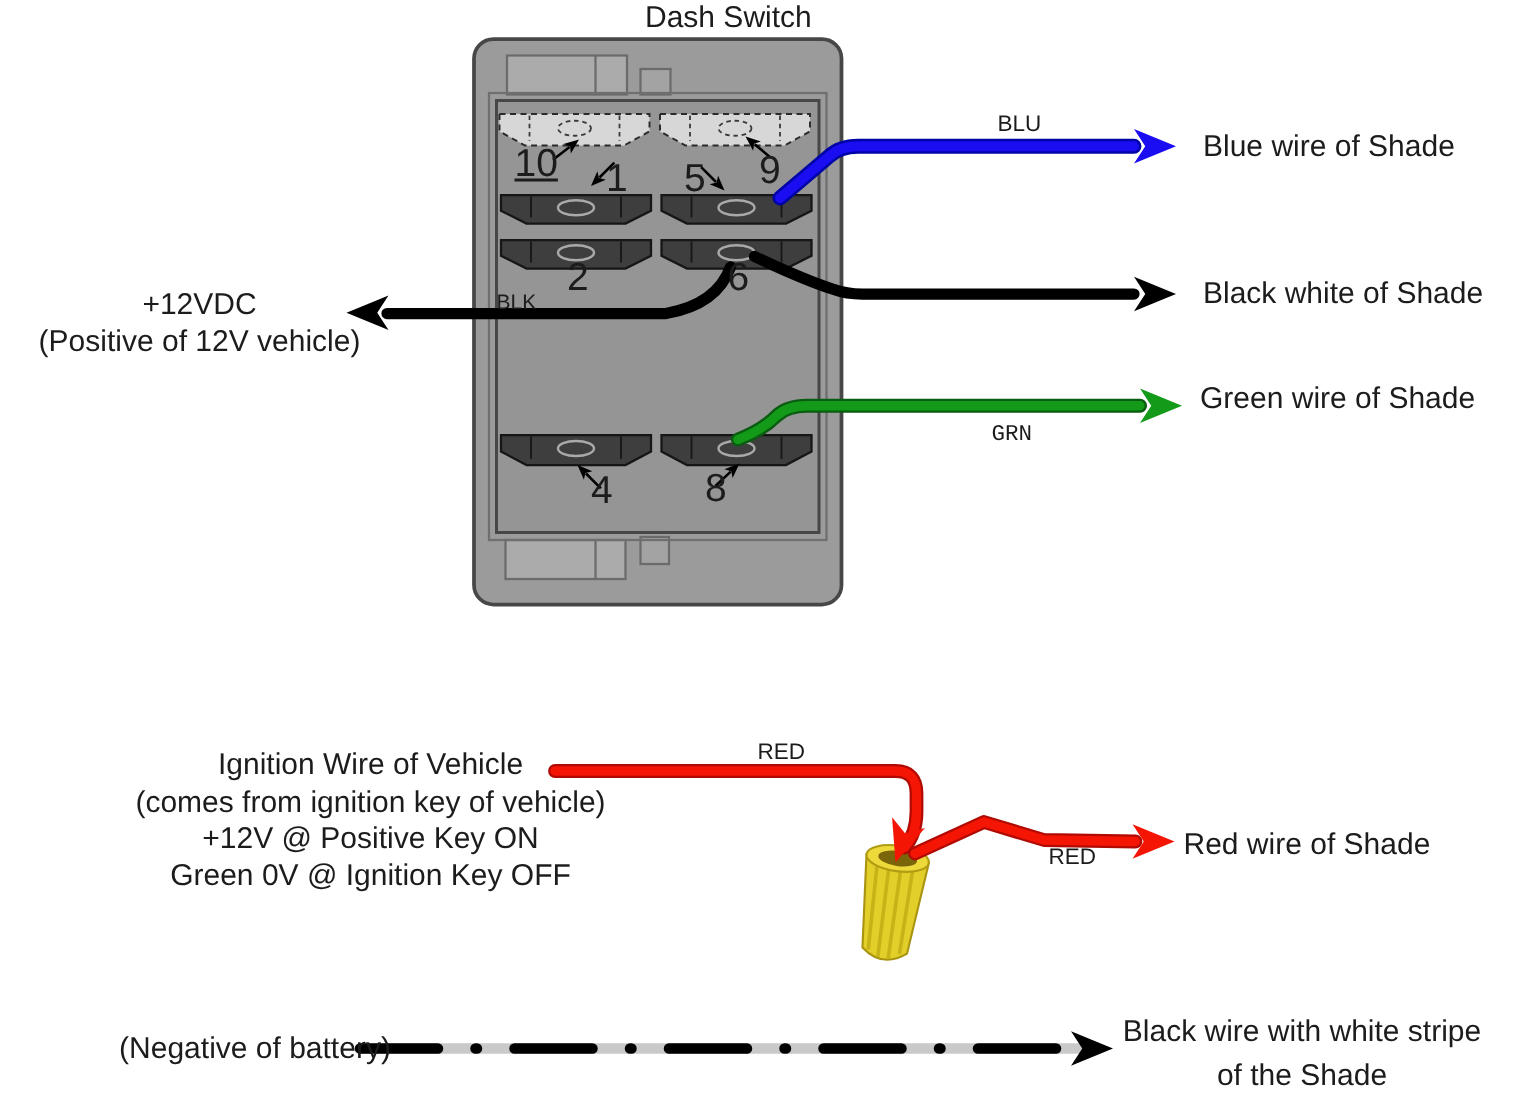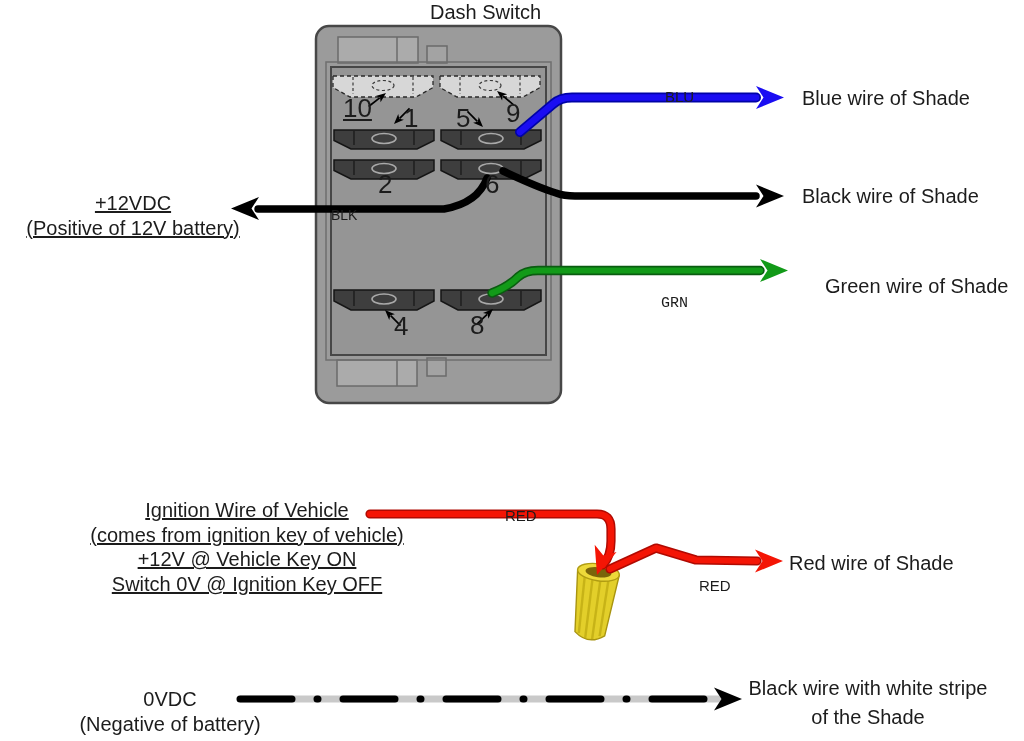--- a/index.html
+++ b/index.html
@@ -3,21 +3,21 @@
 <meta charset="utf-8">
 <style>
   html,body{margin:0;padding:0;background:#fff;}
   .stage{
     position:relative;width:1024px;height:741px;background:#ffffff;
     font-family:"Liberation Sans", sans-serif;color:#1c1c1c;overflow:hidden;border-radius:23px;
   }
   .stage svg{position:absolute;left:0;top:0;}
   .lbl{position:absolute;white-space:nowrap;font-size:20px;line-height:24.7px;}
   .lbl.center{text-align:center;}
-  .tag{position:absolute;white-space:nowrap;font-size:15px;line-height:15px;margin-top:14px;}
+  .tag{position:absolute;white-space:nowrap;font-size:15px;line-height:15px;}
   .blk{font-size:14px;}
   .num{position:absolute;white-space:nowrap;font-size:26px;line-height:1;}
   
   .body-shell{fill:var(--switch-body,#9b9b9b);stroke:#474747;stroke-width:2.5;}
   .tab{fill:#ababab;stroke:#6b6b6b;stroke-width:1.5;}
   .tab-sm{fill:#a3a3a3;stroke:#6b6b6b;stroke-width:1.5;}
   .panel-outer{fill:none;stroke:#6f6f6f;stroke-width:1.5;}
   .panel{fill:var(--switch-panel,#959595);stroke:#474747;stroke-width:2;}
   .term{fill:var(--terminal-dark,#3e3e3e);stroke:#161616;stroke-width:1.5;}
   .term-line{stroke:#161616;stroke-width:1.2;}
@@ -201,39 +201,38 @@
   <div class="num" style="left:394px;top:313px;">4</div>
   <div class="num" style="left:470px;top:312px;">8</div>
 
   <div class="tag blk" style="left:331px;top:194px;">BLK</div>
   <div class="tag" style="left:665px;top:75px;">BLU</div>
   <div class="tag" style="left:661px;top:282px;font-family:Liberation Mono, monospace;">GRN</div>
   <div class="tag" style="left:505px;top:494px;">RED</div>
   <div class="tag" style="left:699px;top:564px;">RED</div>
 
   <div class="lbl" style="left:802px;top:86px;text-align:center;">Blue wire of Shade</div>
-  <div class="lbl" style="left:802px;top:184px;">Black wire of Shade</div>
-  <div class="lbl" style="left:800px;top:274px;margin-left:25px;">Green wire of Shade</div>
+  <div class="lbl" style="left:802px;top:184px;">Black white of Shade</div>
+  <div class="lbl" style="left:800px;top:254px;">Green wire of Shade</div>
   <div class="lbl center" style="left:744px;top:674px;width:248px;line-height:29px;">
     <div>Black wire with white stripe</div>
     <div>of the Shade</div>
   </div>
 
   <div class="lbl" style="left:789px;top:551px;">Red wire of Shade</div>
 
-  <div class="lbl center" style="left:4px;top:191px;width:258px;text-decoration:underline;">
+  <div class="lbl center" style="left:4px;top:191px;width:258px;">
     <div>+12VDC</div>
-    <div>(Positive of 12V battery)</div>
-  </div>
-
-  <div class="lbl center" style="left:70px;top:498px;width:354px;text-decoration:underline;">
+    <div>(Positive of 12V vehicle)</div>
+  </div>
+
+  <div class="lbl center" style="left:70px;top:498px;width:354px;">
     <div>Ignition Wire of Vehicle</div>
     <div>(comes from ignition key of vehicle)</div>
-    <div>+12V @ Vehicle Key ON</div>
-    <div>Switch 0V @ Ignition Key OFF</div>
+    <div>+12V @ Positive Key ON</div>
+    <div>Green 0V @ Ignition Key OFF</div>
   </div>
 
   <div class="lbl center" style="left:68px;top:687px;width:204px;">
-    <div>0VDC</div>
     <div>(Negative of battery)</div>
   </div>
 
 </div>
 
 </body></html>

